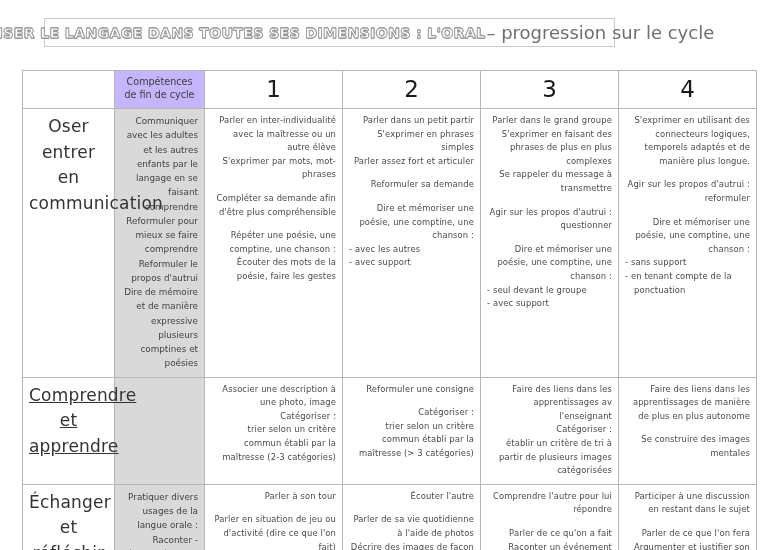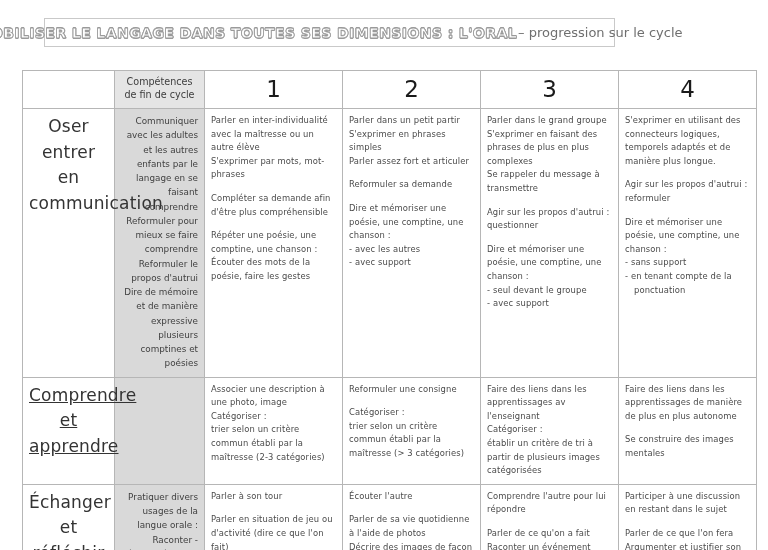--- a/index.html
+++ b/index.html
@@ -38,21 +38,21 @@
     font-weight: bold;
     letter-spacing: 0.3px;
     color: #ffffff;
     -webkit-text-stroke: 0.8px #9a9a9a;
     text-shadow:
       -0.6px 0 #9a9a9a, 0.6px 0 #9a9a9a,
       0 -0.6px #9a9a9a, 0 0.6px #9a9a9a;
   }
   .title-rest {
     font-family: "DejaVu Sans", sans-serif;
-    font-size: 13px;
+    font-size: 18px;
     font-weight: 400;
     color: #6f6f6f;
     margin-left: 1px;
   }
 
   
   .grid {
     position: absolute;
     left: 22px;
     top: 70px;
@@ -73,21 +73,21 @@
   col.c-lvl    { width: 138px; }
 
   
   .hdr-blank {
     border-left: none;
     border-top: none;
     border-bottom: none;
     background: #ffffff;
   }
   .hdr-comp {
-    background: #e5e5e5;
+    background: #c4b5fd;
     text-align: center;
     vertical-align: middle;
     font-family: "DejaVu Sans", sans-serif;
     font-size: 9.6px;
     color: #3d3d3d;
     line-height: 1.35;
     padding: 6px 4px;
   }
   .hdr-num {
     text-align: center;
@@ -128,21 +128,21 @@
   
   .lvl-cell {
     font-family: "DejaVu Sans", sans-serif;
     font-size: 8.4px;
     color: #4a4a4a;
     line-height: 1.62;
     letter-spacing: 0.12px;
   }
   .lvl-cell .blk { margin: 0 0 10px 0; }
   .lvl-cell .blk:last-child { margin-bottom: 0; }
-  .lvl-cell .ln { display: block; }
+  .lvl-cell .ln { display: block; text-align: right; }
   .lvl-cell .dash {
     display: block;
     padding-left: 9px;
     text-indent: -9px;
   }
   .lvl-cell .dash-wide {
     display: block;
     padding-left: 16px;
     text-indent: -16px;
   }

